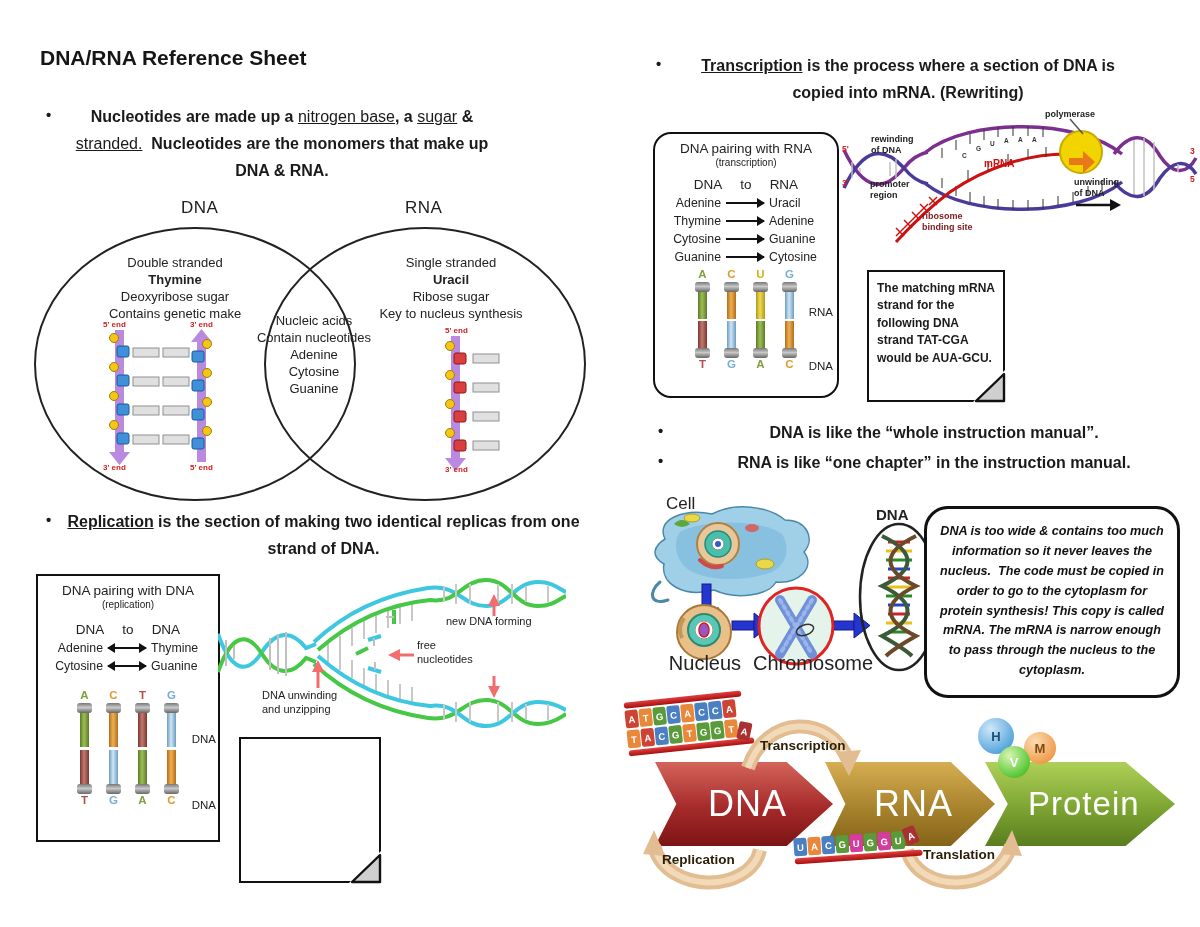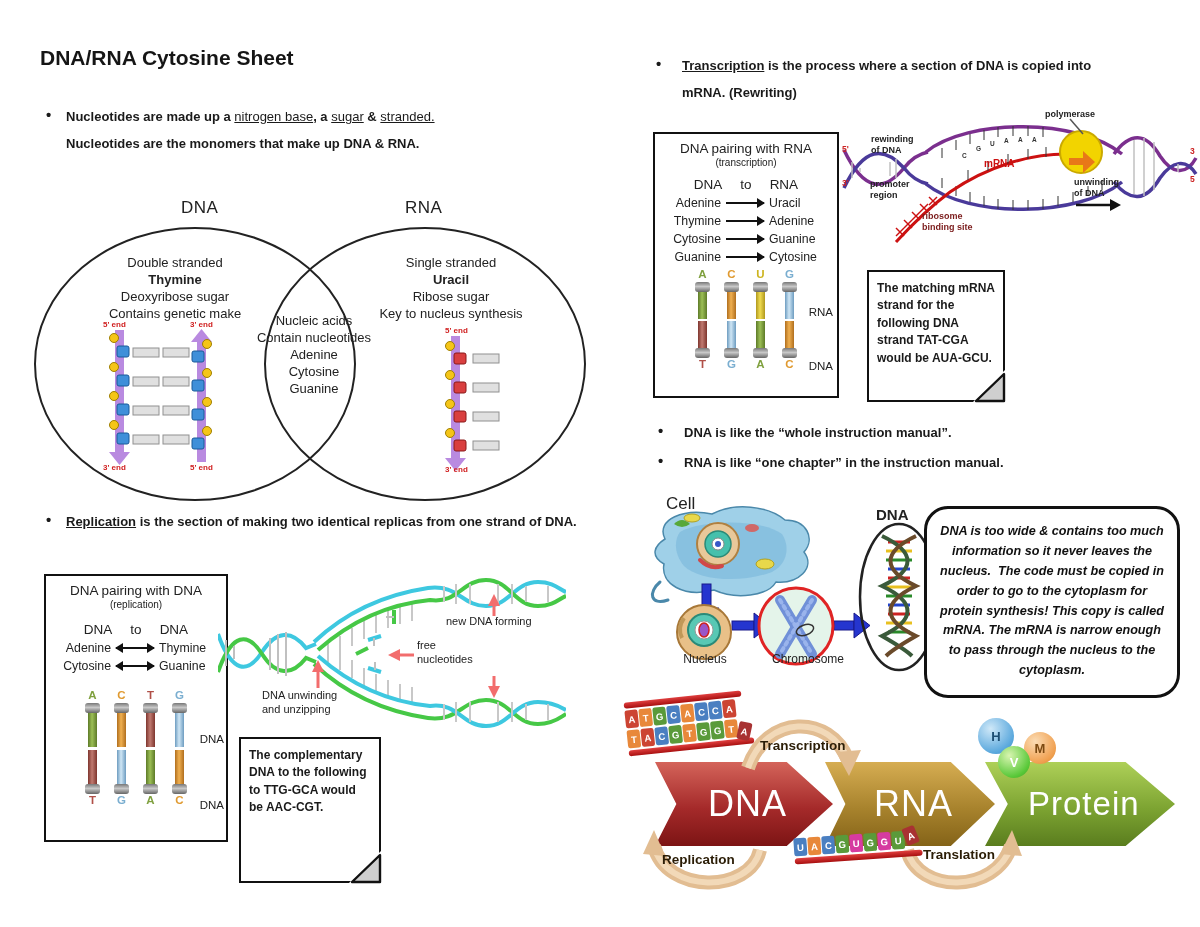--- a/index.html
+++ b/index.html
@@ -1,21 +1,21 @@
 <!DOCTYPE html>
 <html><head>
 <meta charset="utf-8">
 <style>
   html,body{margin:0;padding:0;background:#fff;}
   .page{position:relative;width:1200px;height:927px;background:#ffffff;
         font-family:"Liberation Sans",sans-serif;color:#1a1a1a;overflow:hidden;}
   .abs{position:absolute;}
   .title{font-size:21px;font-weight:700;color:#151515;}
   .bullet-dot{position:absolute;font-size:15px;font-weight:700;}
-  .btext{position:absolute;font-size:13px;font-weight:600;line-height:27px;white-space:pre-wrap;}
+  .btext{position:absolute;font-size:16px;font-weight:600;line-height:27px;white-space:pre-wrap;text-align:center;}
   .term{font-weight:700;text-decoration:underline;}
   .uterm{font-weight:400;text-decoration:underline;}
   
   .venn-head{position:absolute;font-size:17px;font-weight:500;letter-spacing:.5px;color:#222;}
   .venn-txt{position:absolute;text-align:center;font-size:13px;line-height:17px;color:#222;}
   .venn-txt .b{font-weight:700;}
   
   .pairbox{position:absolute;background:#fff;border:2.5px solid #111;text-align:center;color:#222;}
   .pb-title{font-size:13.5px;margin-top:7px;}
   .pb-sub{font-size:10px;margin-top:1px;}
@@ -43,21 +43,21 @@
   .strandlab{position:absolute;font-size:11.5px;color:#222;}
   
   .note{position:absolute;background:#fff;border:2.5px solid #111;font-size:12px;font-weight:600;
         line-height:1.45;padding:8px 8px;color:#1a1a1a;}
   .fold{position:absolute;right:-3px;bottom:-3px;}
   
   .callout{position:absolute;border:3px solid #111;border-radius:24px;background:#fff;
            font-size:12.6px;font-weight:700;font-style:italic;text-align:center;
            line-height:1.58;padding:13px 12px;white-space:pre-wrap;color:#111;}
   
-  .cf-lab{position:absolute;font-size:12px;font-weight:500;color:#222;}
+  .cf-lab{position:absolute;font-size:20px;font-weight:500;color:#222;}
   
   .chev{position:absolute;height:84px;display:flex;align-items:center;justify-content:center;
         clip-path:polygon(0 0,74% 0,100% 50%,74% 100%,0 100%,12% 50%);
         color:#fff;letter-spacing:1px;}
   .chev span{padding-left:4%;}
   .chev-dna{background:linear-gradient(180deg,#d4645a,#a52a2a 55%,#7c1414);}
   .chev-rna{background:linear-gradient(180deg,#d6ad52,#a8832d 55%,#846318);}
   .chev-pro{background:linear-gradient(180deg,#aed058,#7da432 55%,#5a7d1e);}
   .proc-lab{position:absolute;font-size:13.5px;font-weight:700;color:#2b1d06;}
   .ribbon{position:absolute;display:flex;flex-direction:column;}
@@ -71,21 +71,21 @@
         font-size:13px;font-weight:700;}
   .blob-h{background:radial-gradient(circle at 35% 30%,#cfe8f8,#5aa8dd 70%,#3f88bd);color:#1d4e73;}
   .blob-v{background:radial-gradient(circle at 35% 30%,#d8f5b0,#58c838 70%,#3f9c27);color:#fff;}
   .blob-m{background:radial-gradient(circle at 35% 30%,#fbdcb4,#f0a050 70%,#d2822f);color:#7c4a12;}
 </style>
 </head>
 <body>
 
 <div class="page">
 
-  <div class="abs title" style="left:40px;top:46px;">DNA/RNA Cytosine Sheet</div>
+  <div class="abs title" style="left:40px;top:46px;">DNA/RNA Reference Sheet</div>
 
   <div class="bullet-dot" style="left:46px;top:106px;">•</div>
   <div class="btext" style="left:66px;top:103px;width:432px;"><span>Nucleotides are made up a </span><span class="uterm">nitrogen base</span><span>, a </span><span class="uterm">sugar</span><span> &amp; </span><span class="uterm">stranded.</span><span>  Nucleotides are the monomers that make up DNA &amp; RNA.</span></div>
 
   <div class="abs" style="left:33px;top:196px;width:556px;height:312px;">
     <div class="venn-head" style="left:148px;top:2px;">DNA</div>
     <div class="venn-head" style="left:372px;top:2px;">RNA</div>
     <svg class="abs" style="left:0;top:0;" width="556" height="312">
       <ellipse cx="162" cy="168" rx="160" ry="136" fill="none" stroke="#222" stroke-width="2"></ellipse>
       <ellipse cx="392" cy="168" rx="160" ry="136" fill="none" stroke="#222" stroke-width="2"></ellipse>
@@ -169,21 +169,21 @@
         <rect x="42" y="88" width="26" height="9"></rect>
           <rect x="42" y="117" width="26" height="9"></rect>
       </g>
       <text x="14" y="148" font-size="8" font-weight="bold" fill="#d02020">3' end</text>
     </svg>
   </div>
 
   <div class="bullet-dot" style="left:46px;top:511px;">•</div>
   <div class="btext" style="left:66px;top:508px;width:515px;"><span class="term">Replication</span><span> is the section of making two identical replicas from one strand of DNA.</span></div>
 
-  <div class="pairbox" style="left:36px;top:574px;width:180px;height:264px;margin-left:8px;">
+  <div class="pairbox" style="left:36px;top:574px;width:180px;height:264px;">
     <div class="pb-title">DNA pairing with DNA</div>
     <div class="pb-sub">(replication)</div>
     <div class="pb-head">
       <span>DNA</span>
         <span>to</span>
         <span>DNA</span>
     </div>
     <div class="pb-row">
         <span class="lw">Adenine</span>
         <span class="arr both"></span>
@@ -306,31 +306,30 @@
         <polygon points="270,128 282,128 276,140" stroke="none"></polygon>
     </g>
     <text x="228" y="67" font-size="11" fill="#222">new DNA forming</text>
     <text x="199" y="91" font-size="11" fill="#222">free</text>
     <text x="199" y="105" font-size="11" fill="#222">nucleotides</text>
     <text x="44" y="141" font-size="11" fill="#222">DNA unwinding</text>
     <text x="44" y="155" font-size="11" fill="#222">and unzipping</text>
   </svg>
 
   <div class="note" style="left:239px;top:737px;width:122px;height:126px;">
-    <span>The complementary DNA to the following to TTG-GCA would be AAC-CGT.</span>
     <svg class="fold" width="34" height="34" viewBox="0 0 34 34">
       <polygon points="0,34 34,0 34,34" fill="#ffffff"></polygon>
       <polygon points="4,32 32,5 32,32" fill="#cfcfcf" stroke="#111" stroke-width="2.4" stroke-linejoin="round"></polygon>
     </svg>
   </div>
 
   <div class="bullet-dot" style="left:656px;top:55px;">•</div>
   <div class="btext" style="left:682px;top:52px;width:452px;"><span class="term">Transcription</span><span> is the process where a section of DNA is copied into mRNA. (Rewriting)</span></div>
 
-  <div class="pairbox" style="left:653px;top:132px;width:182px;height:262px;">
+  <div class="pairbox" style="left:653px;top:132px;width:182px;height:262px;border-radius:18px;">
     <div class="pb-title">DNA pairing with RNA</div>
     <div class="pb-sub">(transcription)</div>
     <div class="pb-head" style="margin-top:9px;">
       <span>DNA</span>
         <span>to</span>
         <span>RNA</span>
     </div>
     <div class="pb-row">
         <span class="lw">Adenine</span>
         <span class="arr"></span>

